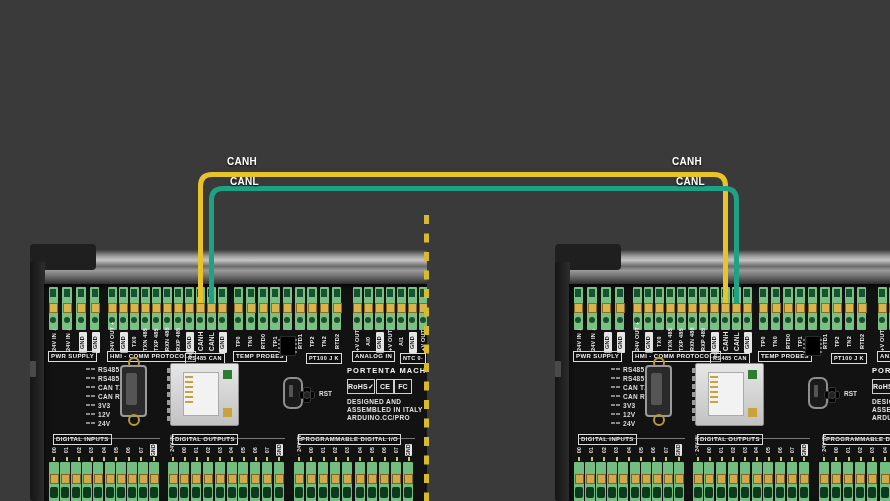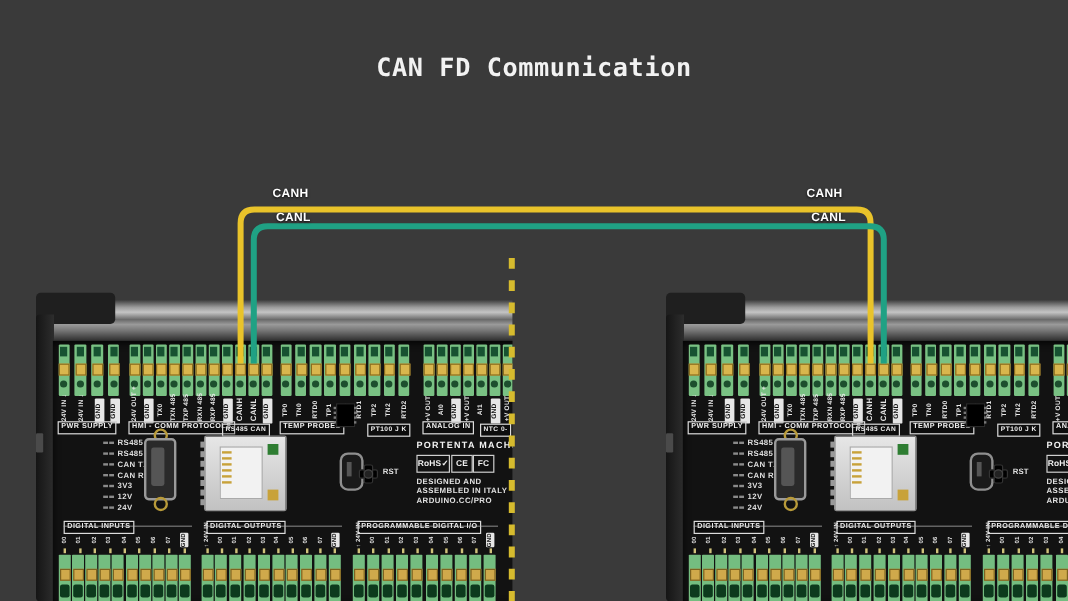--- a/index.html
+++ b/index.html
@@ -14,21 +14,20 @@
   .board-clip{position:absolute;top:240px;height:261px;overflow:hidden;z-index:2;}
   #board-left{left:30px;width:397px;}
   #board-right{left:555px;width:335px;}
   .board-inner{position:absolute;left:0;top:8px;width:424px;height:253px;}
 </style>
 </head>
 <body>
 
 <div id="stage">
 
-  <div id="title">CAN FD Communication</div>
 
   <div class="board-clip" id="board-left">
     <div class="board-inner">
         <div style="position: absolute; left: 6px; top: 2px; width: 418px; height: 34px; background: linear-gradient(rgb(60, 60, 60), rgb(156, 156, 156) 18%, rgb(196, 196, 196) 30%, rgb(106, 106, 106) 48%, rgb(154, 154, 154) 60%, rgb(120, 120, 120) 74%, rgb(46, 46, 46)); border-radius: 2px;"></div>
         <div style="position: absolute; left: 0px; top: -4px; width: 66px; height: 26px; background: rgb(31, 31, 31); border-radius: 4px;"></div>
         <div style="position: absolute; left: 0px; top: 14px; width: 15px; height: 239px; background: linear-gradient(90deg, rgb(21, 21, 21), rgb(45, 45, 45)); border-radius: 3px 0px 0px 3px;"></div>
         <div style="position: absolute; left: 0px; top: 113px; width: 6px; height: 16px; background: rgb(74, 74, 74); border-radius: 1px;"></div>
         <div style="position: absolute; left: 13px; top: 127px; width: 20px; height: 34px;">
           <div style="position: absolute; left: 2px; top: 0px; width: 13px; height: 13px; border: 2.5px solid rgb(189, 159, 46); border-radius: 50%;"></div>
           <div style="position: absolute; left: 2px; top: 14px; width: 13px; height: 13px; border: 2.5px solid rgb(189, 159, 46); border-radius: 50%;"></div>

